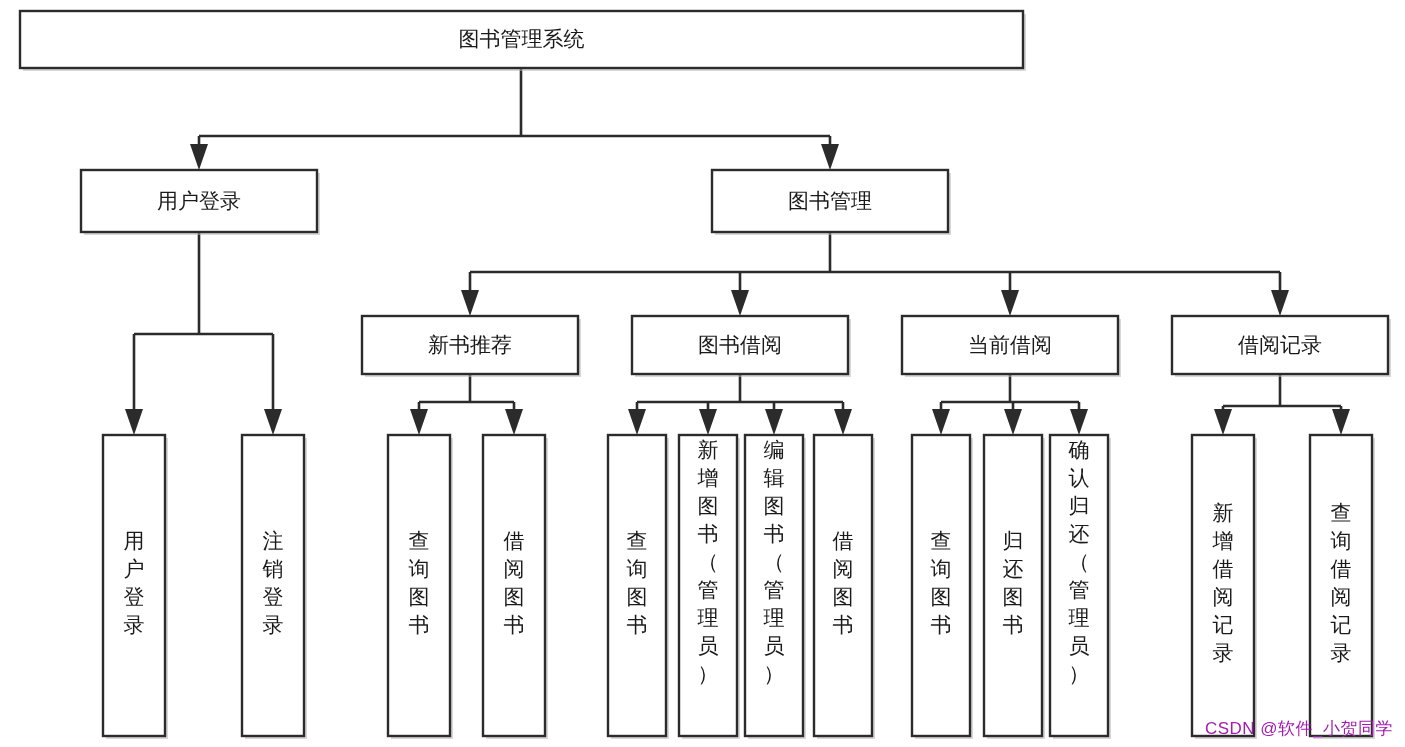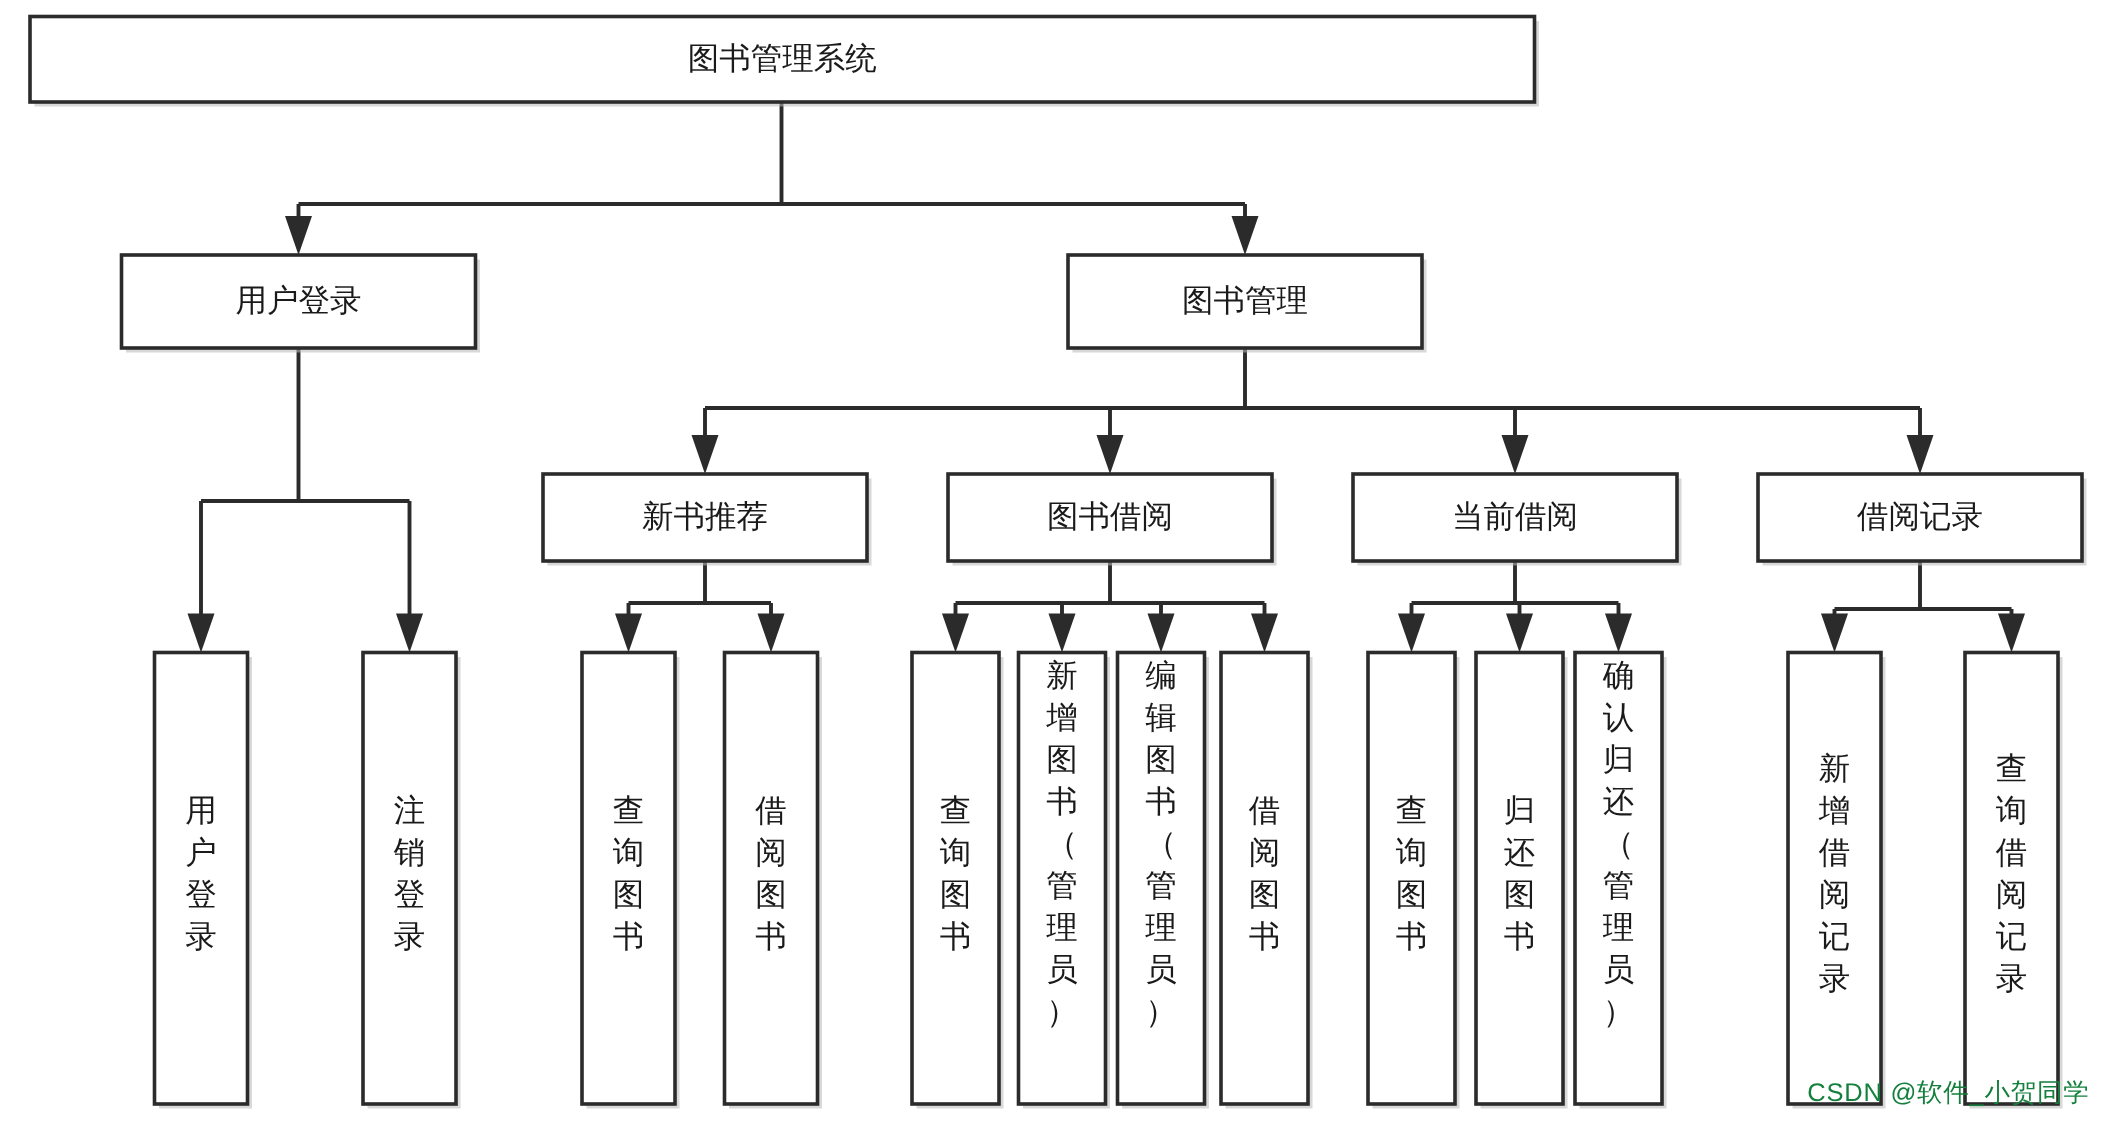--- a/index.html
+++ b/index.html
@@ -51,21 +51,21 @@
     fill: #1a1a1a;
     font-size: 21px;
     text-anchor: middle;
   }
   .watermark {
     position: absolute;
     right: 12px;
     bottom: 7px;
     font-family: "Liberation Sans", "DejaVu Sans", sans-serif;
     font-size: 17px;
-    color: #15803d;
+    color: #a21caf;
     letter-spacing: 0.5px;
     white-space: nowrap;
     pointer-events: none;
   }
 </style>
 </head>
 <body>
 
 <svg id="diagram" viewBox="0 0 1405 747">
     <g>

